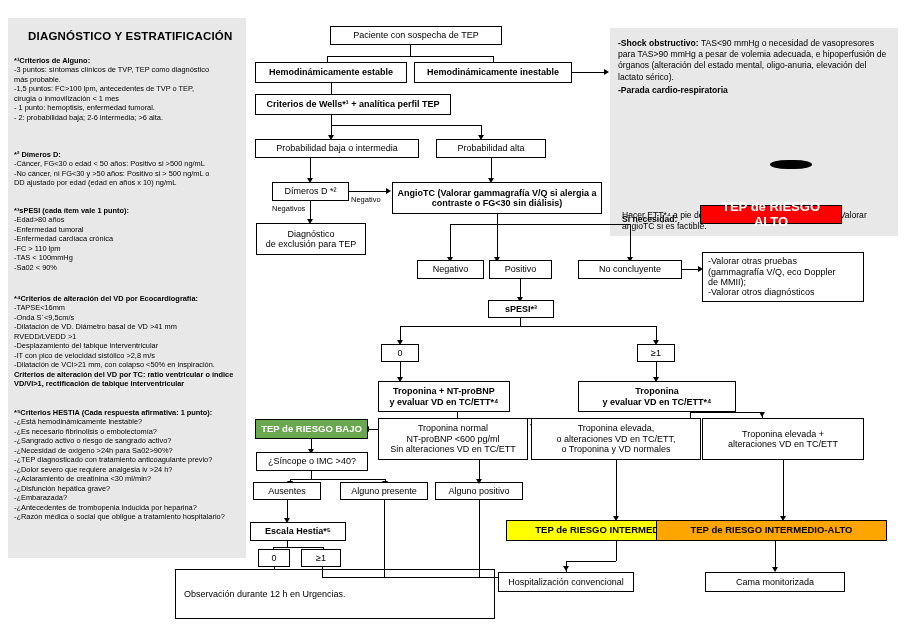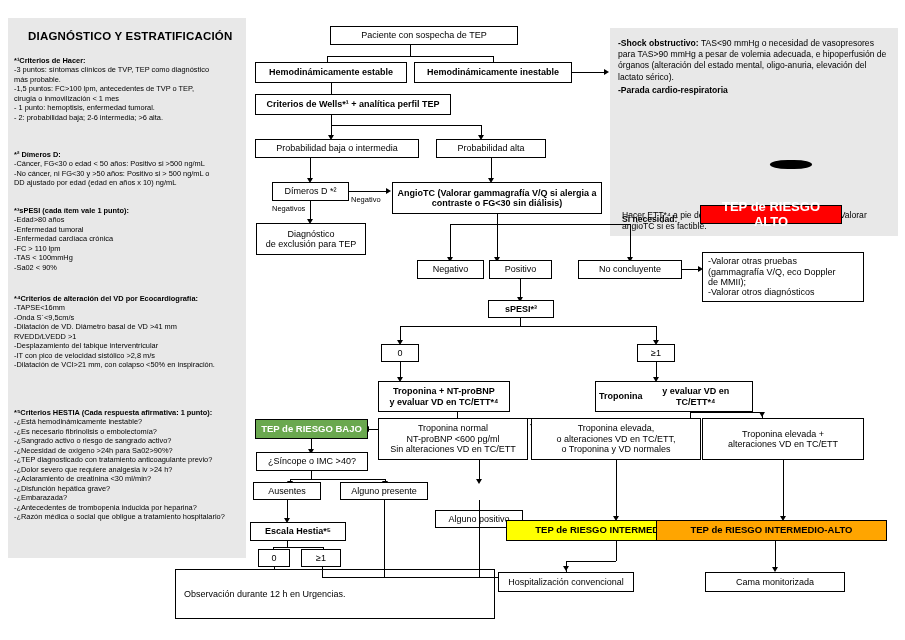--- a/index.html
+++ b/index.html
@@ -56,21 +56,21 @@
   .small{font-size:7.2px;}
 </style>
 </head>
 <body>
 
 <div class="abs greypanel" style="left:8px;top:18px;width:238px;height:540px;"></div>
 
 <div class="abs title" style="left:28px;top:30px;width:220px;">DIAGNÓSTICO Y ESTRATIFICACIÓN</div>
 
 <div class="abs notes" style="left:8px;top:52px;width:238px;">
-  <div class="hd">*¹Criterios de Hacer:</div>
+  <div class="hd">*¹Criterios de Alguno:</div>
   <div>-3 puntos: síntomas clínicos de TVP, TEP como diagnóstico</div>
   <div>más probable.</div>
   <div>-1,5 puntos: FC&gt;100 lpm, antecedentes de TVP o TEP,</div>
   <div>cirugía o inmovilización &lt; 1 mes</div>
   <div>- 1 punto: hemoptisis, enfermedad tumoral.</div>
   <div>- 2: probabilidad baja; 2-6 intermedia; &gt;6 alta.</div>
 </div>
 
 <div class="abs notes" style="left:8px;top:146px;width:238px;">
   <div class="hd">*² Dímeros D:</div>
@@ -91,20 +91,21 @@
 
 <div class="abs notes" style="left:8px;top:290px;width:238px;">
   <div class="hd">*⁴Criterios de alteración del VD por Ecocardiografía:</div>
   <div>-TAPSE&lt;16mm</div>
   <div>-Onda S´&lt;9,5cm/s</div>
   <div>-Dilatación de VD. Diámetro basal de VD &gt;41 mm</div>
   <div>RVEDD/LVEDD &gt;1</div>
   <div>-Desplazamiento del tabique interventricular</div>
   <div>-IT con pico de velocidad sistólico &gt;2,8 m/s</div>
   <div>-Dilatación de VCI&gt;21 mm, con colapso &lt;50% en inspiración.</div>
+  <div class="hd">Criterios de alteración del VD por TC: ratio ventricular o índice VD/VI&gt;1, rectificación de tabique interventricular</div>
 </div>
 
 <div class="abs notes" style="left:8px;top:404px;width:238px;">
   <div class="hd">*⁵Criterios HESTIA (Cada respuesta afirmativa: 1 punto):</div>
   <div>-¿Está hemodinámicamente inestable?</div>
   <div>-¿Es necesario fibrinolisis o embolectomía?</div>
   <div>-¿Sangrado activo o riesgo de sangrado activo?</div>
   <div>-¿Necesidad de oxígeno &gt;24h para Sa02&gt;90%?</div>
   <div>-¿TEP diagnosticado con tratamiento anticoagulante previo?</div>
   <div>-¿Dolor severo que requiere analgesia iv &gt;24 h?</div>
@@ -120,21 +121,21 @@
   <div style="margin-top:2px;"><span class="bold">-Shock obstructivo:</span><span> TAS&lt;90 mmHg o necesidad de vasopresores para TAS&gt;90 mmHg a pesar de volemia adecuada, e hipoperfusión de órganos (alteración del estado mental, oligo-anuria, elevación del lactato sérico).</span></div>
   <div class="bold" style="margin-top:2px;">-Parada cardio-respiratoria</div>
 </div>
 
 <div class="abs" style="left:770px;top:160px;width:42px;height:9px;background:#000;border-radius:50%/60%;"></div>
 
 <div class="abs rightnotes" style="left:614px;top:172px;width:280px;margin-top:32px;">Hacer ETT*⁴ a pie de cama, buscar datos de fallo de VD/Valorar angioTC si es factible.</div>
 <div class="abs rightnotes bold" style="left:614px;top:208px;width:90px;">Si necesidad:</div>
 <div class="abs box red" style="left:700px;top:205px;width:142px;height:19px;font-size:13px;">TEP de RIESGO ALTO</div>
 
-<div class="abs box" style="left:330px;top:26px;width:188px;height:19px;">Paciente con sospecha de TEP</div>
+<div class="abs box" style="left:330px;top:26px;width:172px;height:19px;">Paciente con sospecha de TEP</div>
 <div class="ln vln" style="left:410px;top:45px;height:11px;"></div>
 <div class="ln hln" style="left:327px;top:56px;width:167px;"></div>
 <div class="ln vln" style="left:327px;top:56px;height:8px;"></div>
 <div class="ln vln" style="left:493px;top:56px;height:8px;"></div>
 <div class="arrow arr-down" style="left:323.5px;top:63px;"></div>
 <div class="arrow arr-down" style="left:489.5px;top:63px;"></div>
 
 <div class="abs box bold" style="left:255px;top:62px;width:152px;height:21px;">Hemodinámicamente estable</div>
 <div class="abs box bold" style="left:414px;top:62px;width:158px;height:21px;">Hemodinámicamente inestable</div>
 
@@ -215,21 +216,21 @@
 
 <div class="ln vln" style="left:400px;top:362px;height:16px;"></div>
 <div class="arrow arr-down" style="left:396.5px;top:377px;"></div>
 <div class="abs box bold" style="left:378px;top:381px;width:132px;height:31px;flex-direction:column;">
   <span>Troponina + NT-proBNP</span>
   <span>y evaluar VD en TC/ETT*⁴</span>
 </div>
 
 <div class="ln vln" style="left:656px;top:362px;height:16px;"></div>
 <div class="arrow arr-down" style="left:652.5px;top:377px;"></div>
-<div class="abs box bold" style="left:595px;top:381px;width:158px;height:31px;flex-direction:row;">
+<div class="abs box bold" style="left:578px;top:381px;width:158px;height:31px;flex-direction:column;">
   <span>Troponina</span>
   <span>y evaluar VD en TC/ETT*⁴</span>
 </div>
 
 <div class="ln vln" style="left:457px;top:412px;height:6px;"></div>
 <div class="ln hln" style="left:457px;top:418px;width:76px;"></div>
 <div class="ln vln" style="left:457px;top:418px;height:7px;"></div>
 <div class="ln vln" style="left:533px;top:418px;height:7px;"></div>
 <div class="arrow arr-down" style="left:453.5px;top:424px;"></div>
 <div class="arrow arr-down" style="left:529.5px;top:424px;"></div>
@@ -266,21 +267,21 @@
 
 <div class="ln vln" style="left:311px;top:471px;height:8px;"></div>
 <div class="ln hln" style="left:290px;top:479px;width:95px;"></div>
 <div class="ln vln" style="left:290px;top:479px;height:5px;"></div>
 <div class="ln vln" style="left:385px;top:479px;height:5px;"></div>
 <div class="arrow arr-down" style="left:286.5px;top:481px;"></div>
 <div class="arrow arr-down" style="left:381.5px;top:481px;"></div>
 
 <div class="abs box" style="left:253px;top:482px;width:68px;height:18px;">Ausentes</div>
 <div class="abs box" style="left:340px;top:482px;width:88px;height:18px;">Alguno presente</div>
-<div class="abs box" style="left:435px;top:482px;width:88px;height:18px;margin-top:28px;">Alguno positivo</div>
+<div class="abs box" style="left:435px;top:482px;width:88px;height:18px;">Alguno positivo</div>
 
 <div class="ln vln" style="left:479px;top:460px;height:22px;"></div>
 <div class="arrow arr-down" style="left:475.5px;top:479px;"></div>
 
 <div class="ln vln" style="left:287px;top:500px;height:19px;"></div>
 <div class="arrow arr-down" style="left:283.5px;top:518px;"></div>
 <div class="abs box bold" style="left:250px;top:522px;width:96px;height:19px;">Escala Hestia*⁵</div>
 
 <div class="ln vln" style="left:287px;top:541px;height:6px;"></div>
 <div class="ln hln" style="left:273px;top:547px;width:50px;"></div>

